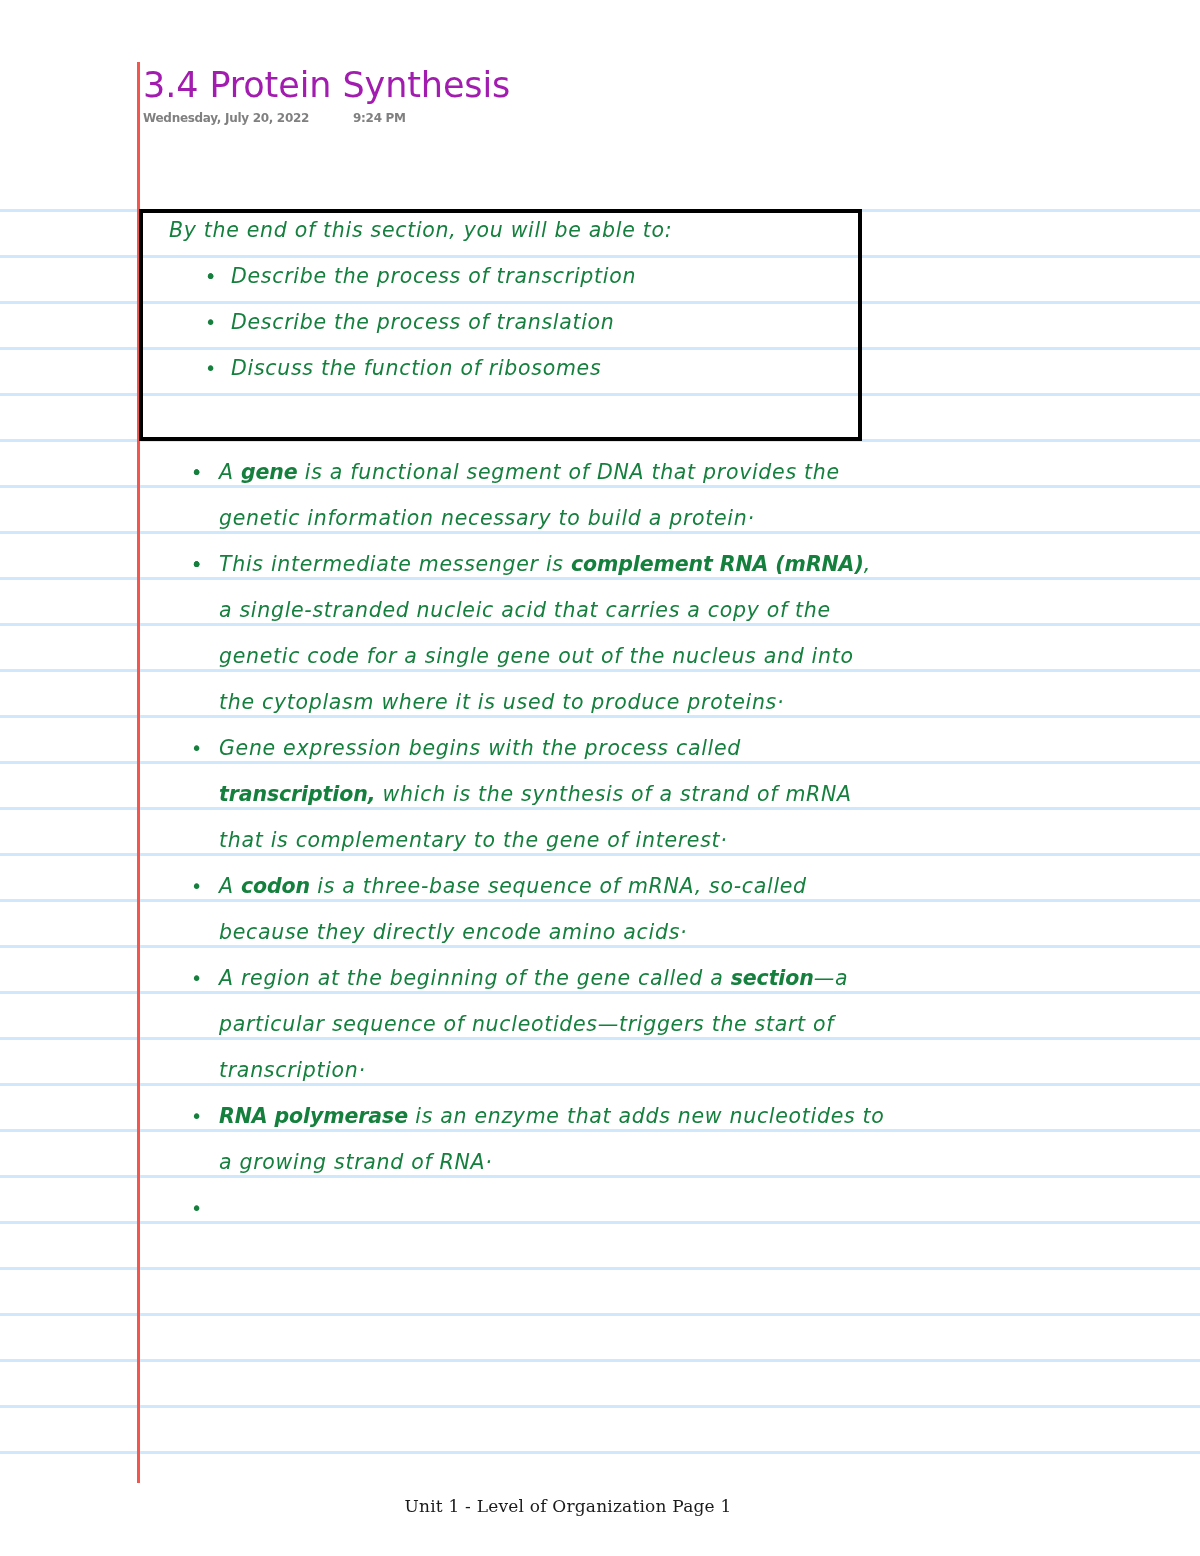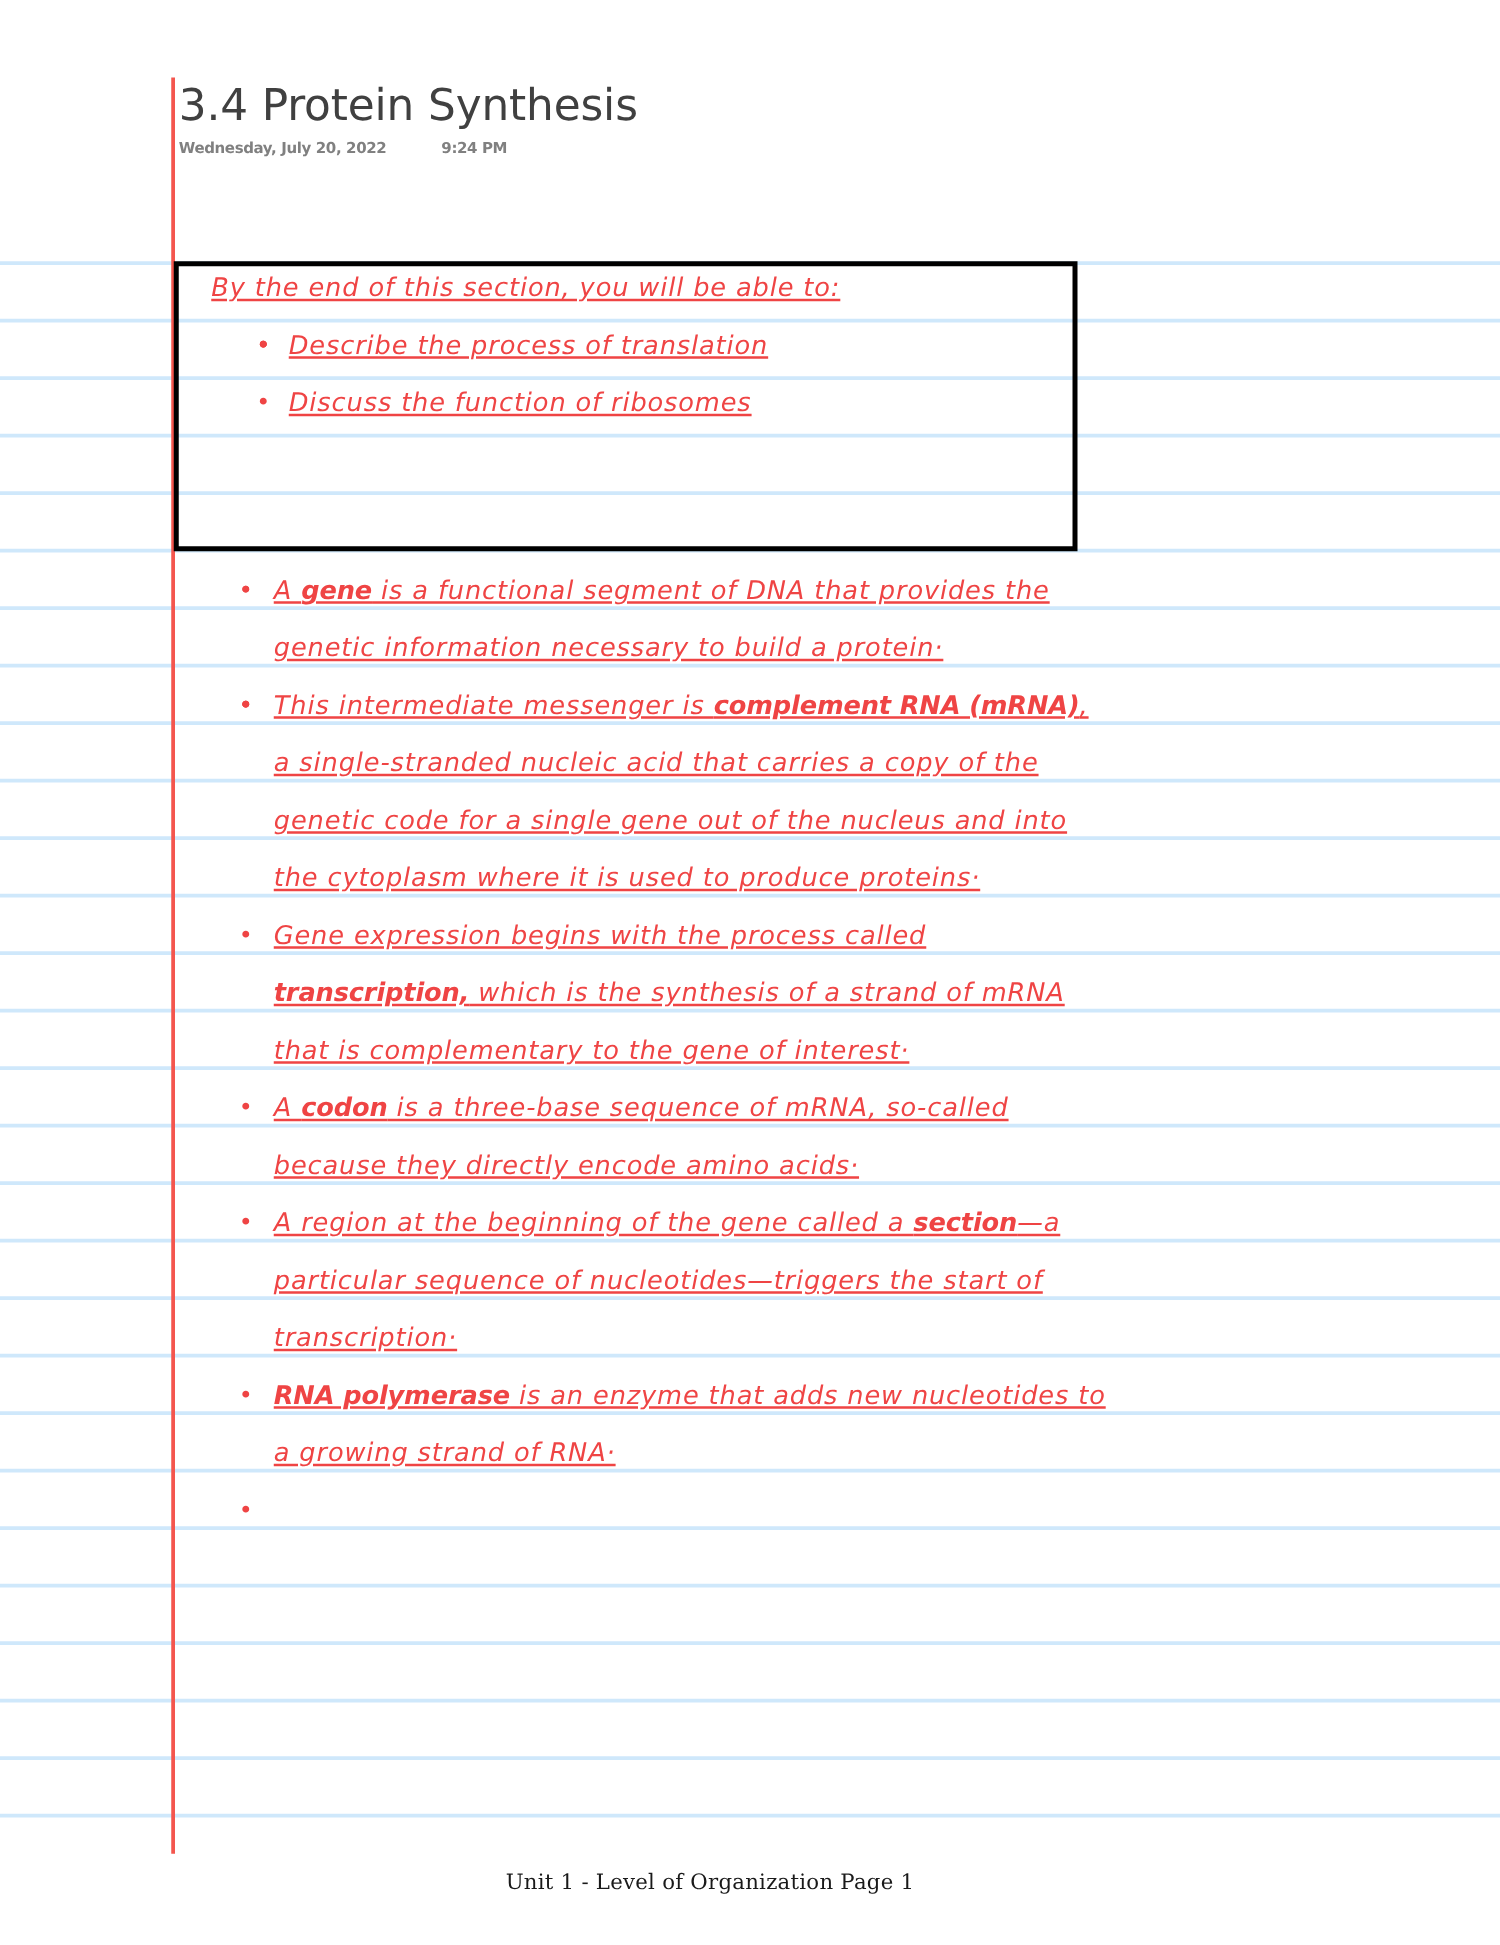--- a/index.html
+++ b/index.html
@@ -16,35 +16,35 @@
   }
   #margin-line {
     position:absolute; left:137px; top:62px; width:3px; height:1421px;
     background:#f4564e; z-index:2;
   }
 
   
   #header { position:absolute; left:143px; top:62px; z-index:3; }
   #page-title {
     font-family:"DejaVu Sans", sans-serif;
-    font-size:35px; font-weight:400; color:#404040;
+    font-size:35px; font-weight:400; color:#a21caf;
     letter-spacing:-0.1px; line-height:46px; white-space:nowrap;
   }
   #date-row {
     margin-top:3px; font-family:"DejaVu Sans", sans-serif;
     font-size:12px; font-weight:700; color:#808080;
     white-space:nowrap; letter-spacing:-0.3px;
   }
   #date-row .time { display:inline-block; margin-left:44px; }
 
   
   .hand {
     font-family:"DejaVu Sans", sans-serif;
-    font-style:italic; font-size:20.5px; color:#ef4444;
-    letter-spacing:0.7px; line-height:46px;text-decoration:underline;
+    font-style:italic; font-size:20.5px; color:#15803d;
+    letter-spacing:0.7px; line-height:46px;
   }
   .hand b { font-weight:700; letter-spacing:-0.1px; }
 
   
   #objectives-box {
     position:absolute; left:139px; top:209px;
     width:723px; height:232px;
     border:4px solid #000; background:transparent;
     box-sizing:border-box; z-index:3;
   }
@@ -122,21 +122,21 @@
   <div id="page-title">3.4 Protein Synthesis</div>
   <div id="date-row">
     <span>Wednesday, July 20, 2022</span><span class="time">9:24 PM</span>
   </div>
 </div>
 
 <div id="objectives-box">
   <div id="objectives-intro" class="hand">By the end of this section, you will be able to:</div>
   <ul id="objectives-list" class="hand">
       <li><span class="dot">•</span></li>
-      <li><span class="dot">•</span></li>
+      <li><span class="dot">•</span><span>Describe the process of transcription</span></li>
       <li><span class="dot">•</span><span>Describe the process of translation</span></li>
       <li><span class="dot">•</span><span>Discuss the function of ribosomes</span></li>
     </ul>
 </div>
 
 <ul id="notes-list" class="hand">
     <li><span class="dot">•</span></li>
     <li><span class="dot">•</span><span><span>A </span><b>gene</b><span> is a functional segment of DNA that provides the genetic information necessary to build a protein·</span></span></li>
     <li><span class="dot">•</span></li>
     <li><span class="dot">•</span></li>

